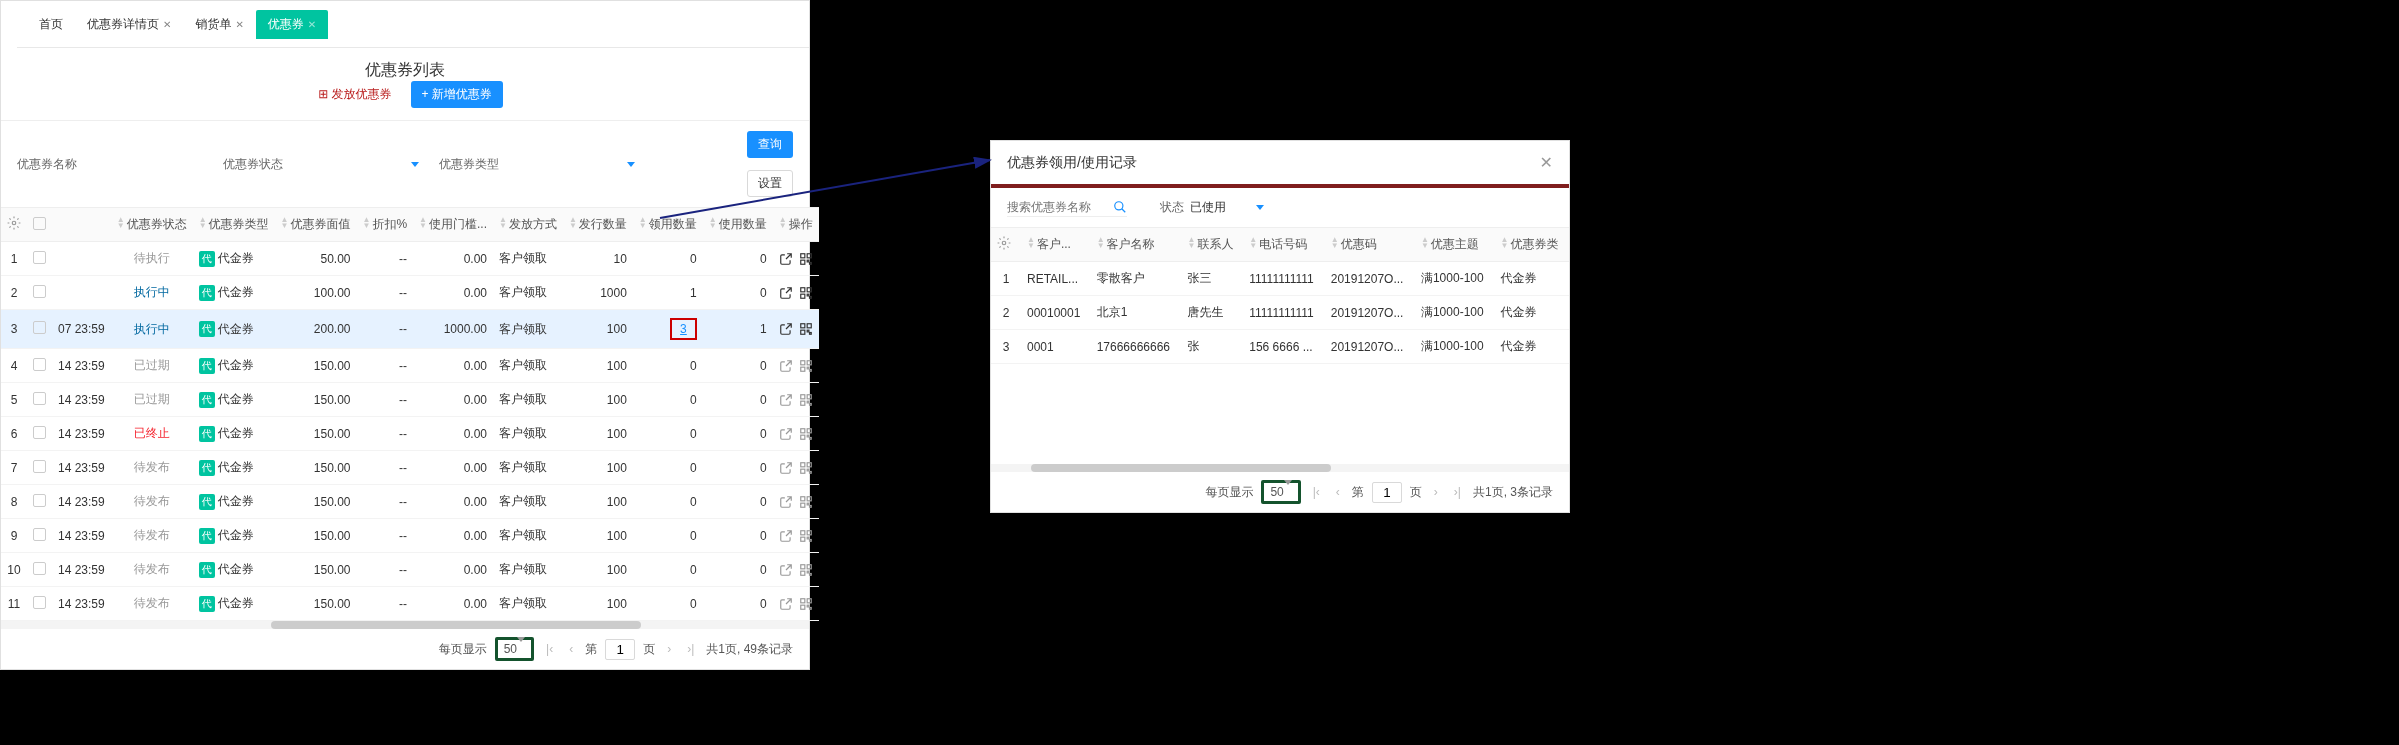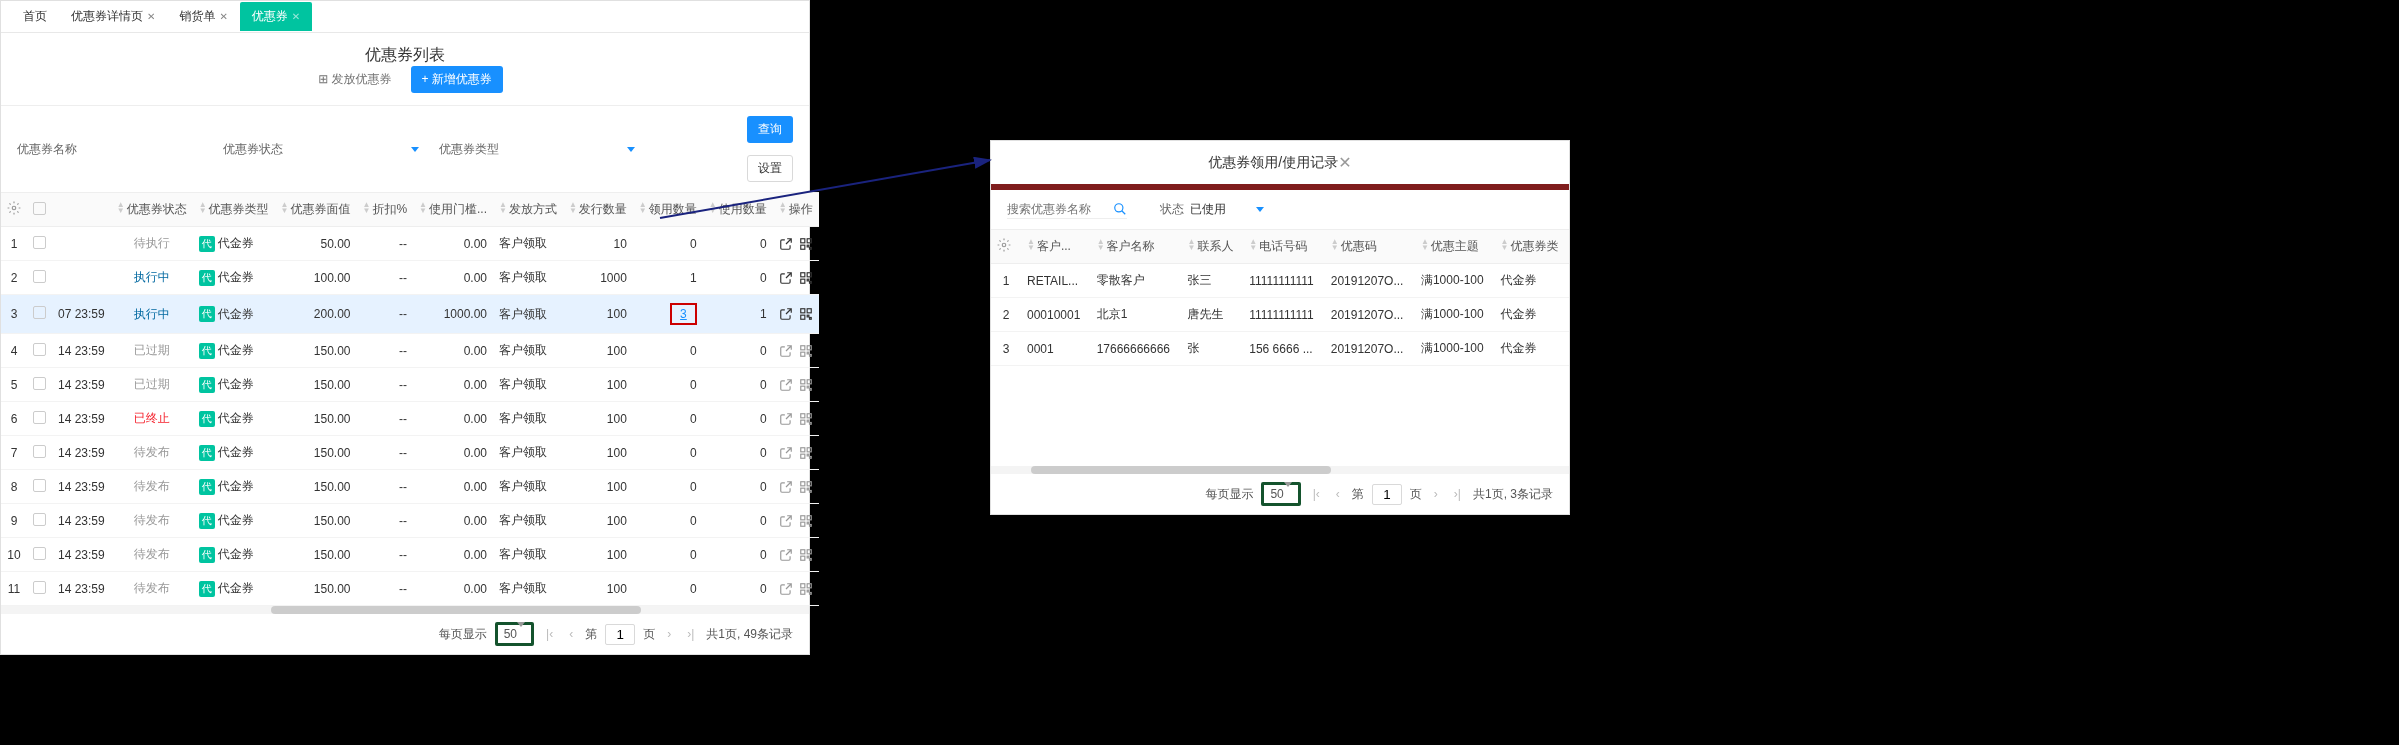--- a/index.html
+++ b/index.html
@@ -3,31 +3,31 @@
 <meta charset="utf-8">
 <style>
 * { box-sizing: border-box; margin: 0; padding: 0; }
 body { font-family: -apple-system, "PingFang SC", "Microsoft YaHei", sans-serif; font-size: 12px; color: #333; background: #000; }
 .container { display: flex; gap: 180px; padding: 0; align-items: flex-start; }
 .panel { background: #fff; border: 1px solid #e0e0e0; }
 .panel-left { width: 810px; }
 .panel-right { width: 580px; margin-top: 140px; }
 
 
-.tabs { display: flex; border-bottom: 1px solid #e8e8e8; background: #fff; height: 32px; align-items: center; padding-left: 10px; }
+.tabs { display: flex; border-bottom: 1px solid #e8e8e8; background: #fff; height: 47px; align-items: center; padding-left: 10px; margin-left: 16px; }
 .tab { padding: 6px 12px; cursor: pointer; display: flex; align-items: center; gap: 4px; font-size: 12px; }
 .tab.active { background: #00c4a0; color: #fff; border-radius: 2px 2px 0 0; }
 .tab .close { font-size: 10px; opacity: 0.6; }
 
 
 .page-header { display: flex; justify-content: space-between; align-items: center; padding: 12px 16px; border-bottom: 1px solid #eee; flex-direction: column; }
 .page-title { font-size: 16px; font-weight: 500; }
 .header-btns { display: flex; gap: 8px; align-items: center; }
 .btn { padding: 4px 10px; border-radius: 3px; cursor: pointer; font-size: 12px; border: 1px solid transparent; }
-.btn-ghost { color: #737373; }
+.btn-ghost { color: #b91c1c; }
 .btn-primary { background: #1890ff; color: #fff; }
 .btn-default { background: #fff; border: 1px solid #d9d9d9; color: #333; }
 
 
 .filter-bar { display: flex; align-items: center; padding: 10px 16px; gap: 20px; }
 .filter-item { display: flex; align-items: center; gap: 6px; }
 .filter-label { color: #666; }
 .filter-input { border: none; border-bottom: 1px solid transparent; width: 120px; padding: 2px; }
 .filter-select { display: flex; align-items: center; justify-content: space-between; width: 130px; cursor: pointer; }
 .chevron { width: 0; height: 0; border-left: 4px solid transparent; border-right: 4px solid transparent; border-top: 5px solid #1890ff; }
@@ -55,21 +55,21 @@
 .action-icons.active { color: #333; }
 .icon-sm { width: 14px; height: 14px; display: inline-block; }
 
 
 .pagination { display: flex; align-items: center; justify-content: flex-end; padding: 8px 16px; gap: 8px; font-size: 12px; color: #555; }
 .page-select { border: 3px solid #14532d; padding: 2px 6px; border-radius: 2px; }
 .page-input { width: 30px; border: 1px solid #d9d9d9; text-align: center; padding: 2px; border-radius: 2px; }
 .page-btn { color: #bbb; cursor: pointer; padding: 0 4px; }
 
 
-.modal-header { display: flex; justify-content: center; align-items: center; padding: 12px 16px; border-bottom: 6px solid #7f1d1d; }
+.modal-header { display: flex; justify-content: space-between; align-items: center; padding: 12px 16px; border-bottom: 4px solid #7f1d1d; }
 .modal-title { font-size: 14px; font-weight: 500; }
 .close-x { cursor: pointer; color: #999; font-size: 16px; }
 .modal-filter { display: flex; align-items: center; gap: 33px; padding: 10px 16px; }
 .search-box { display: flex; align-items: center; border-bottom: 1px solid #eee; padding: 2px 0; gap: 6px; }
 .search-input { border: none; outline: none; font-size: 12px; width: 100px; color: #bbb; }
 .search-icon-svg { width: 14px; height: 14px; stroke: #1890ff; fill: none; }
 .status-select { display: flex; align-items: center; gap: 30px; }
 .modal-body { min-height: 160px; }
 .modal-footer { display: flex; justify-content: flex-end; gap: 8px; padding: 12px 16px; border-top: 1px solid #eee; }
 .gear-col { text-align: center; width: 30px; }

